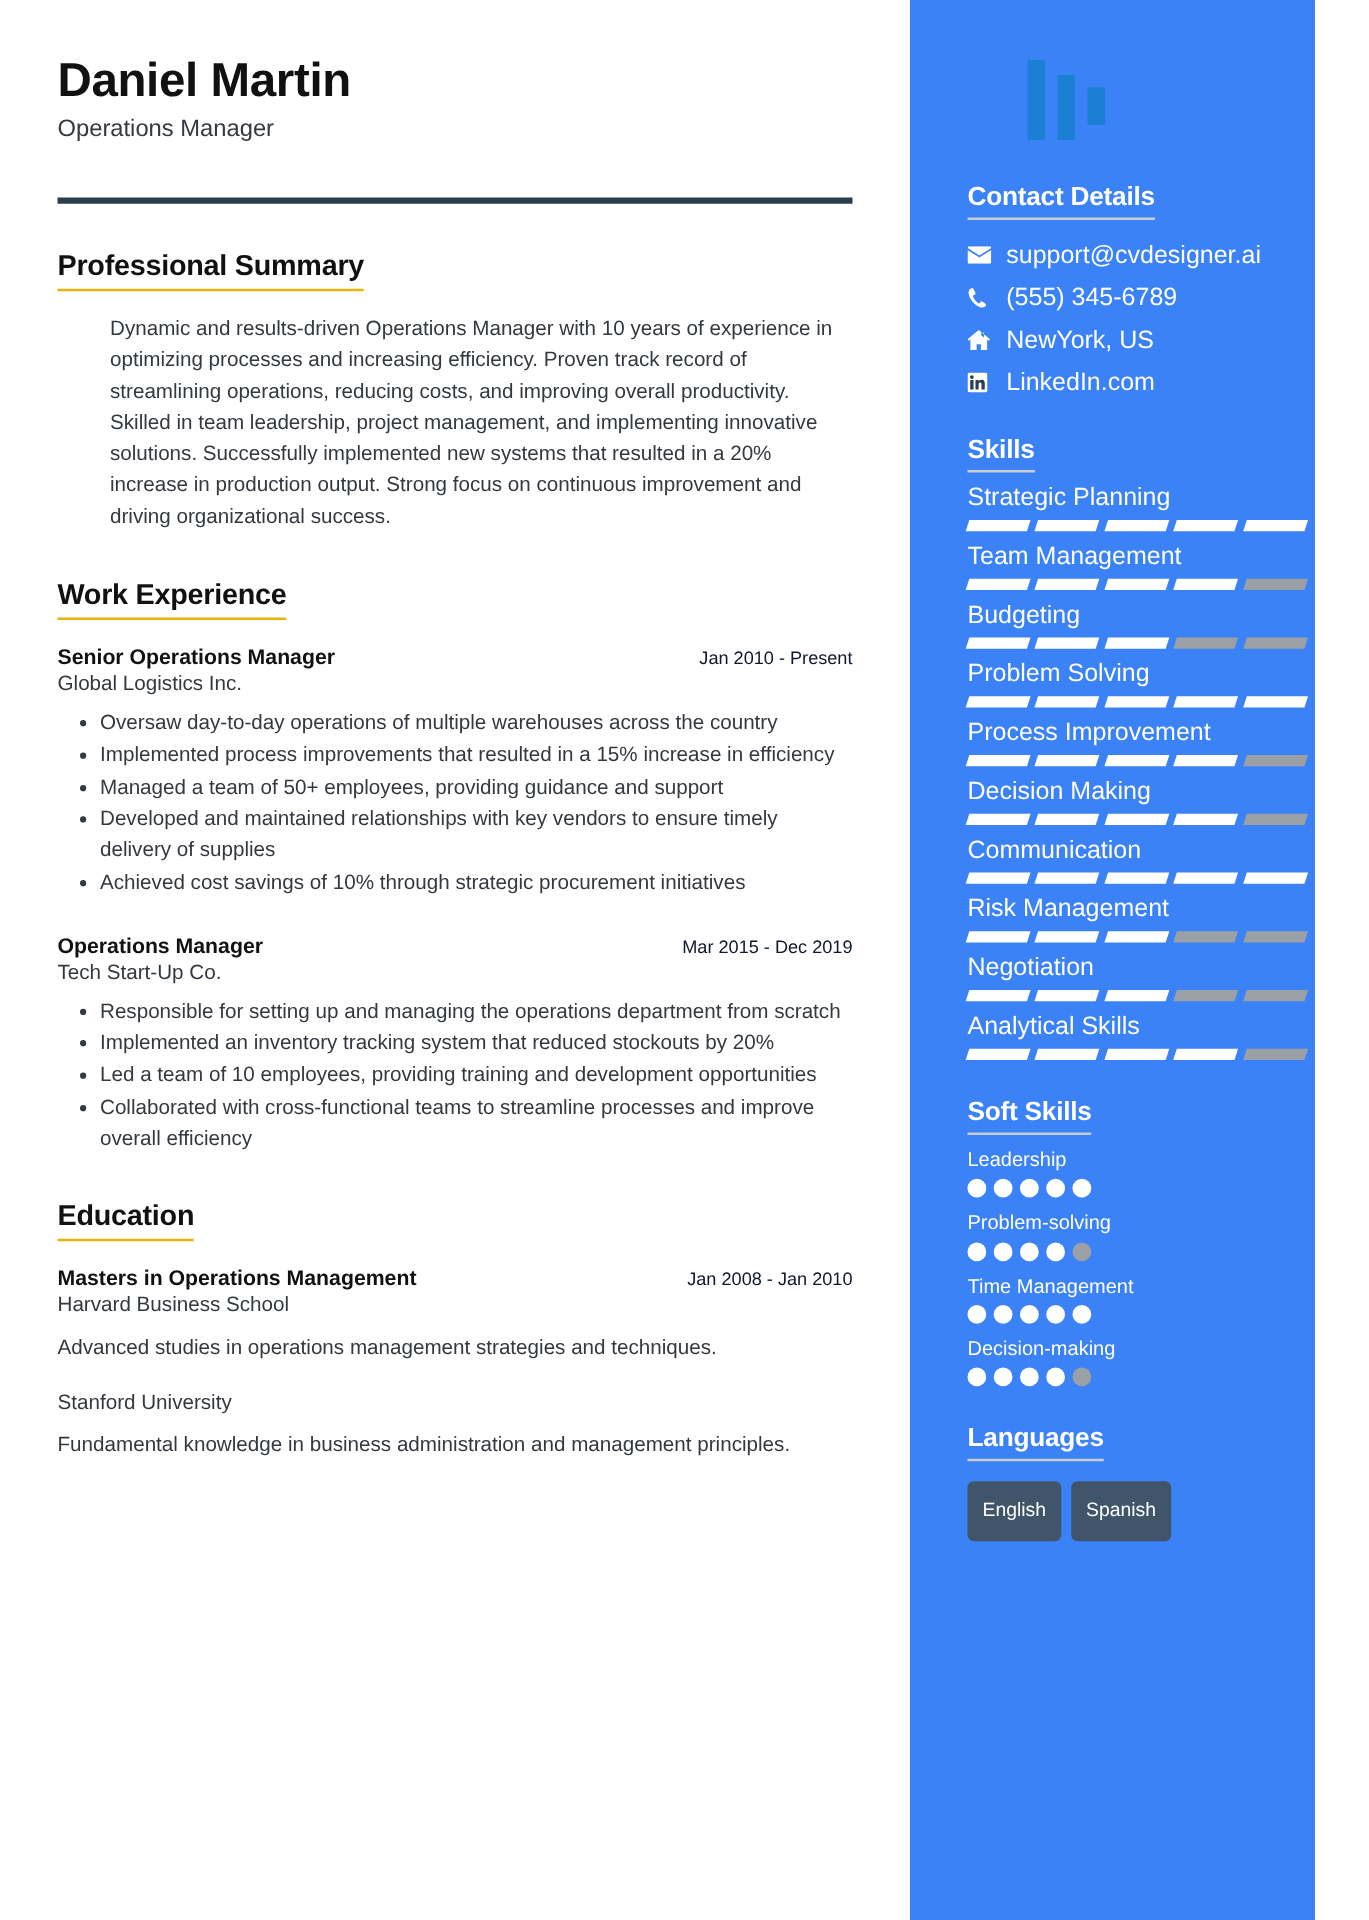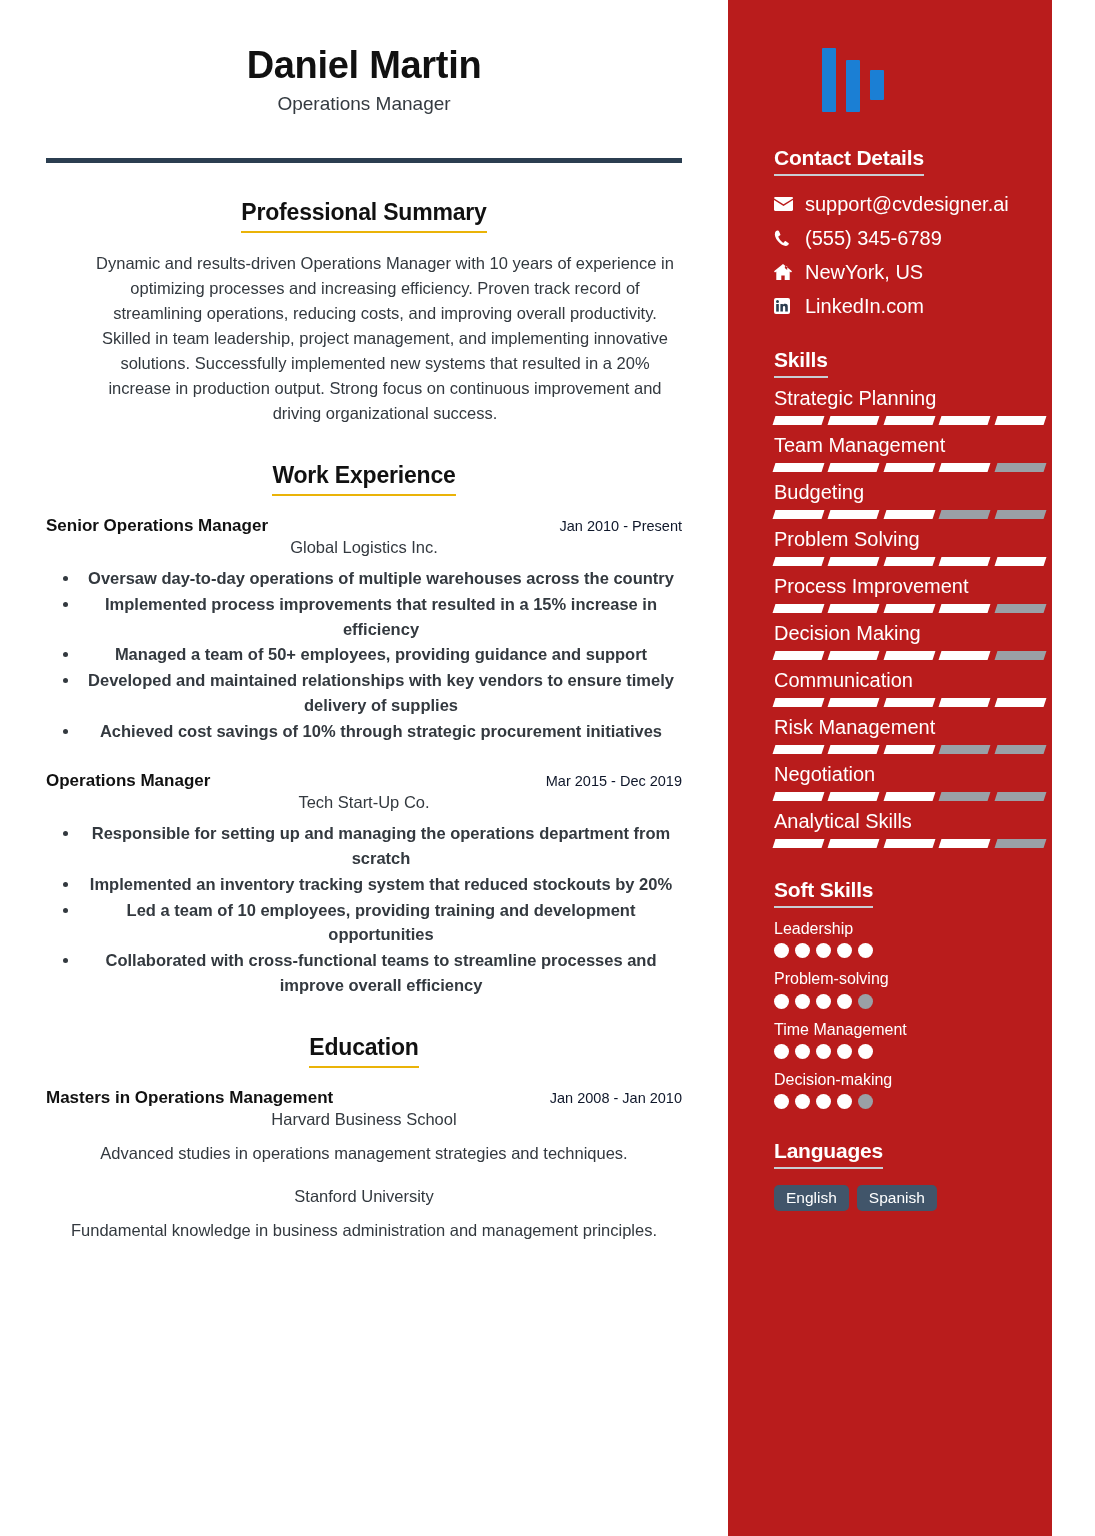--- a/index.html
+++ b/index.html
@@ -18,21 +18,20 @@
     display: flex;
     background: #ffffff;
     overflow: hidden;
   }
 
   
   .main {
     width: 728px;
     padding: 44px 46px 12px 46px;
     background: #ffffff;
-    text-align: center;
   }
 
   .name {
     font-size: 38px;
     font-weight: bold;
     color: #111111;
     letter-spacing: -0.3px;
     line-height: 1.12;
   }
   .role {
@@ -97,33 +96,32 @@
     color: #33393f;
     line-height: 1.5;
     margin-top: 12px;
     max-width: 636px;
   }
 
   ul.bullets {
     margin: 9px 0 0 0;
     padding-left: 34px;
     max-width: 636px;
-    font-weight: bold;
   }
   ul.bullets li {
     font-size: 16.5px;
     line-height: 1.5;
     color: #33393f;
     margin-bottom: 1px;
   }
 
   
   .sidebar {
     width: 324px;
-    background: #b91c1c;
+    background: #3b82f6;
     color: #ffffff;
     padding: 44px 30px 0 46px;
   }
 
   .logo {
     display: flex;
     align-items: flex-start;
     height: 68px;
     margin-left: 48px;
     margin-bottom: 34px;
@@ -207,21 +205,21 @@
     background: #9aa0a6;
   }
   .dot.on { background: #ffffff; }
 
   
   .lang-list { display: flex; gap: 8px; margin-top: 16px; flex-wrap: wrap; }
   .lang-chip {
     background: #41556a;
     color: #ffffff;
     font-size: 15.5px;
-    padding: 4px 12px;
+    padding: 15px 12px;
     border-radius: 5px;
   }
 </style>
 </head>
 <body>
 
 <div class="page">
 
   <div class="main">
 

